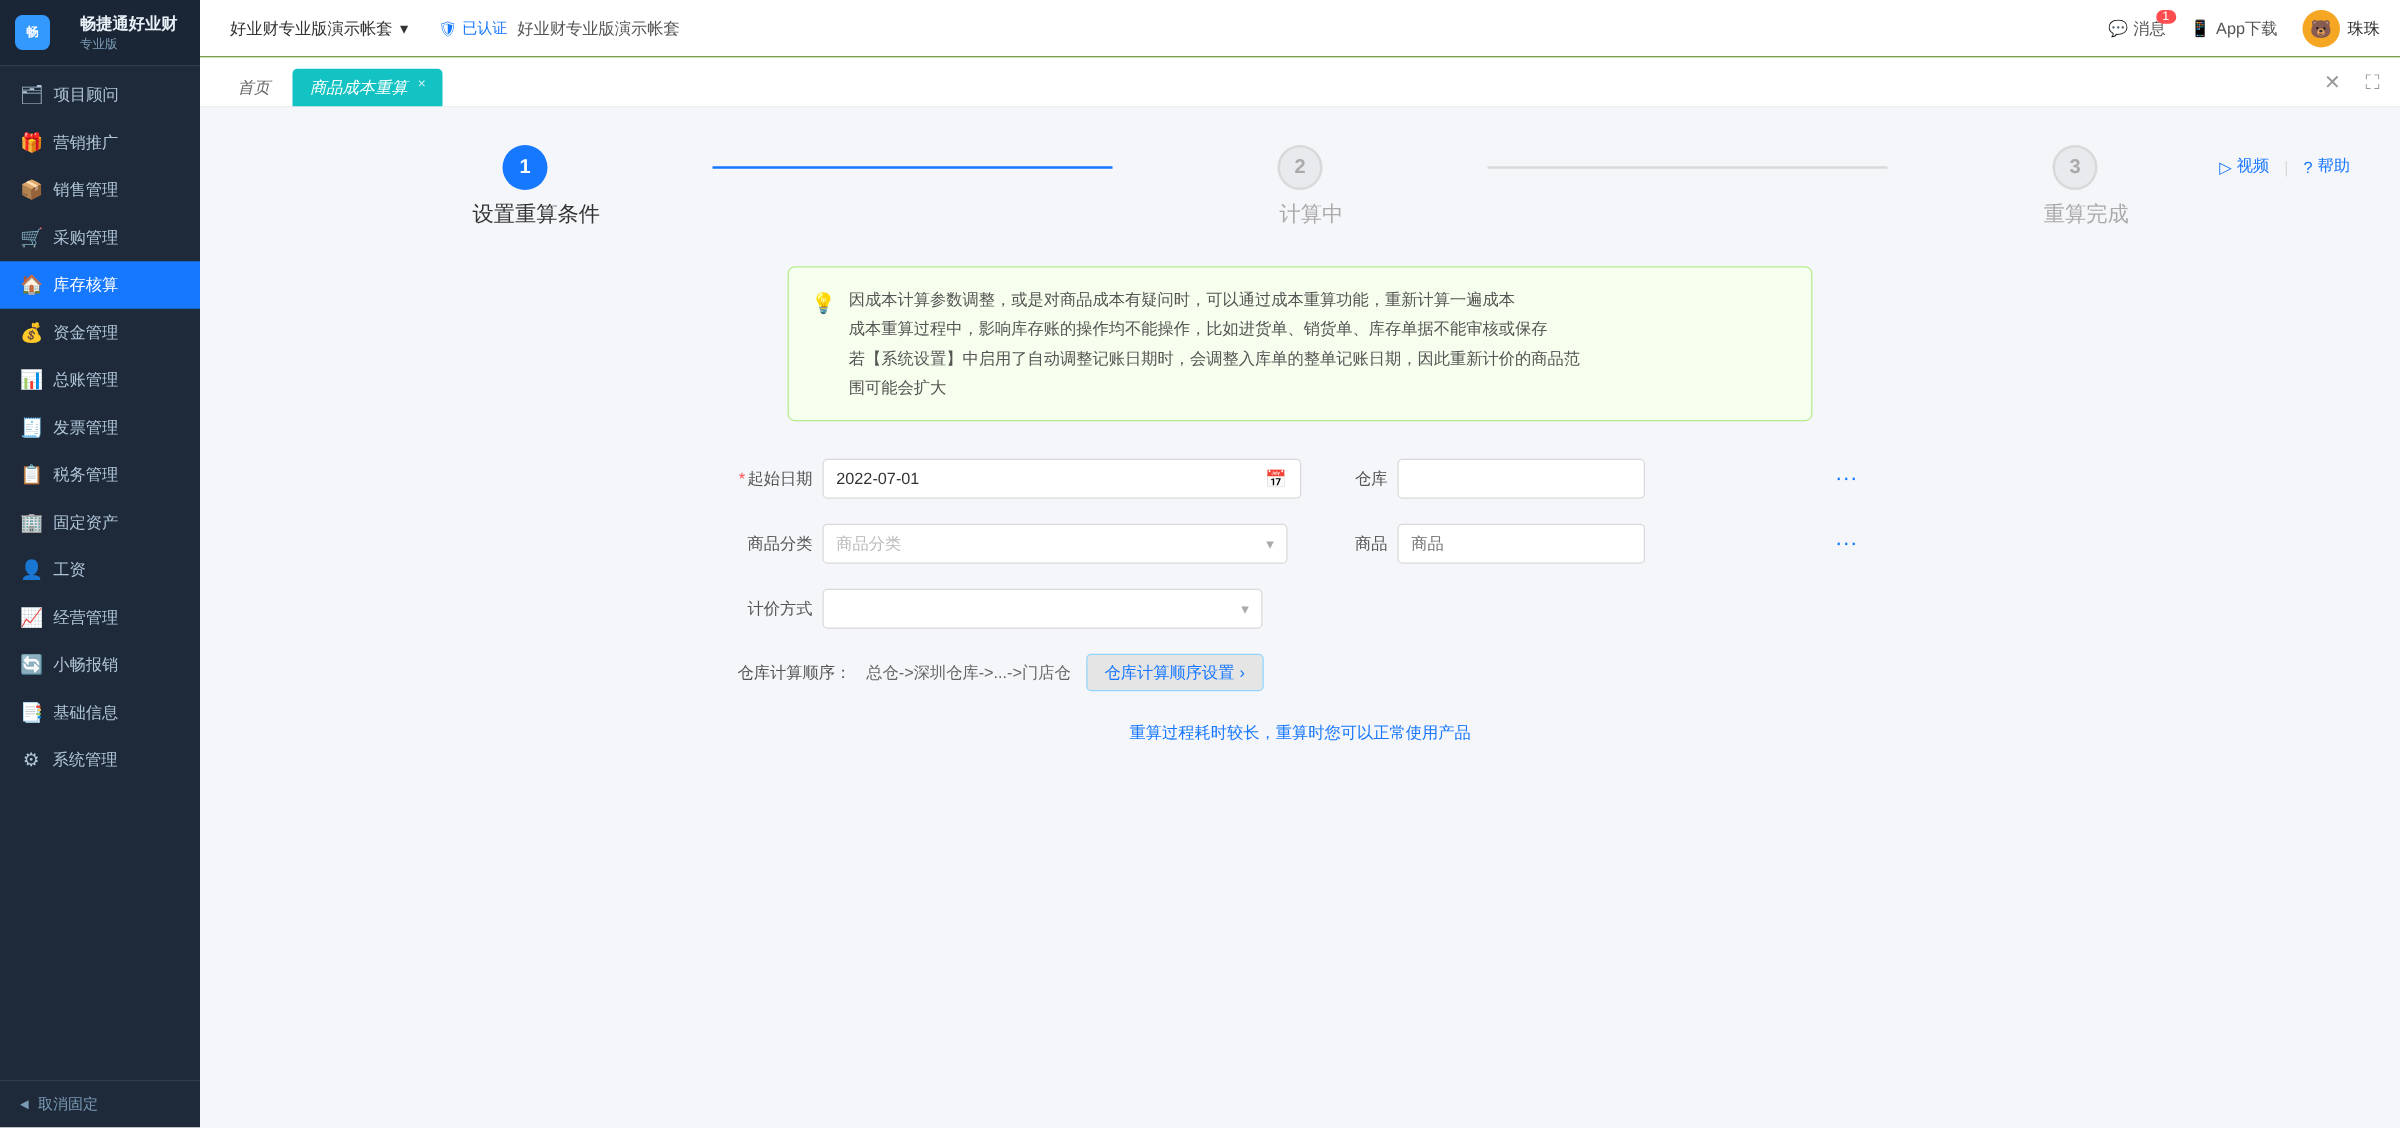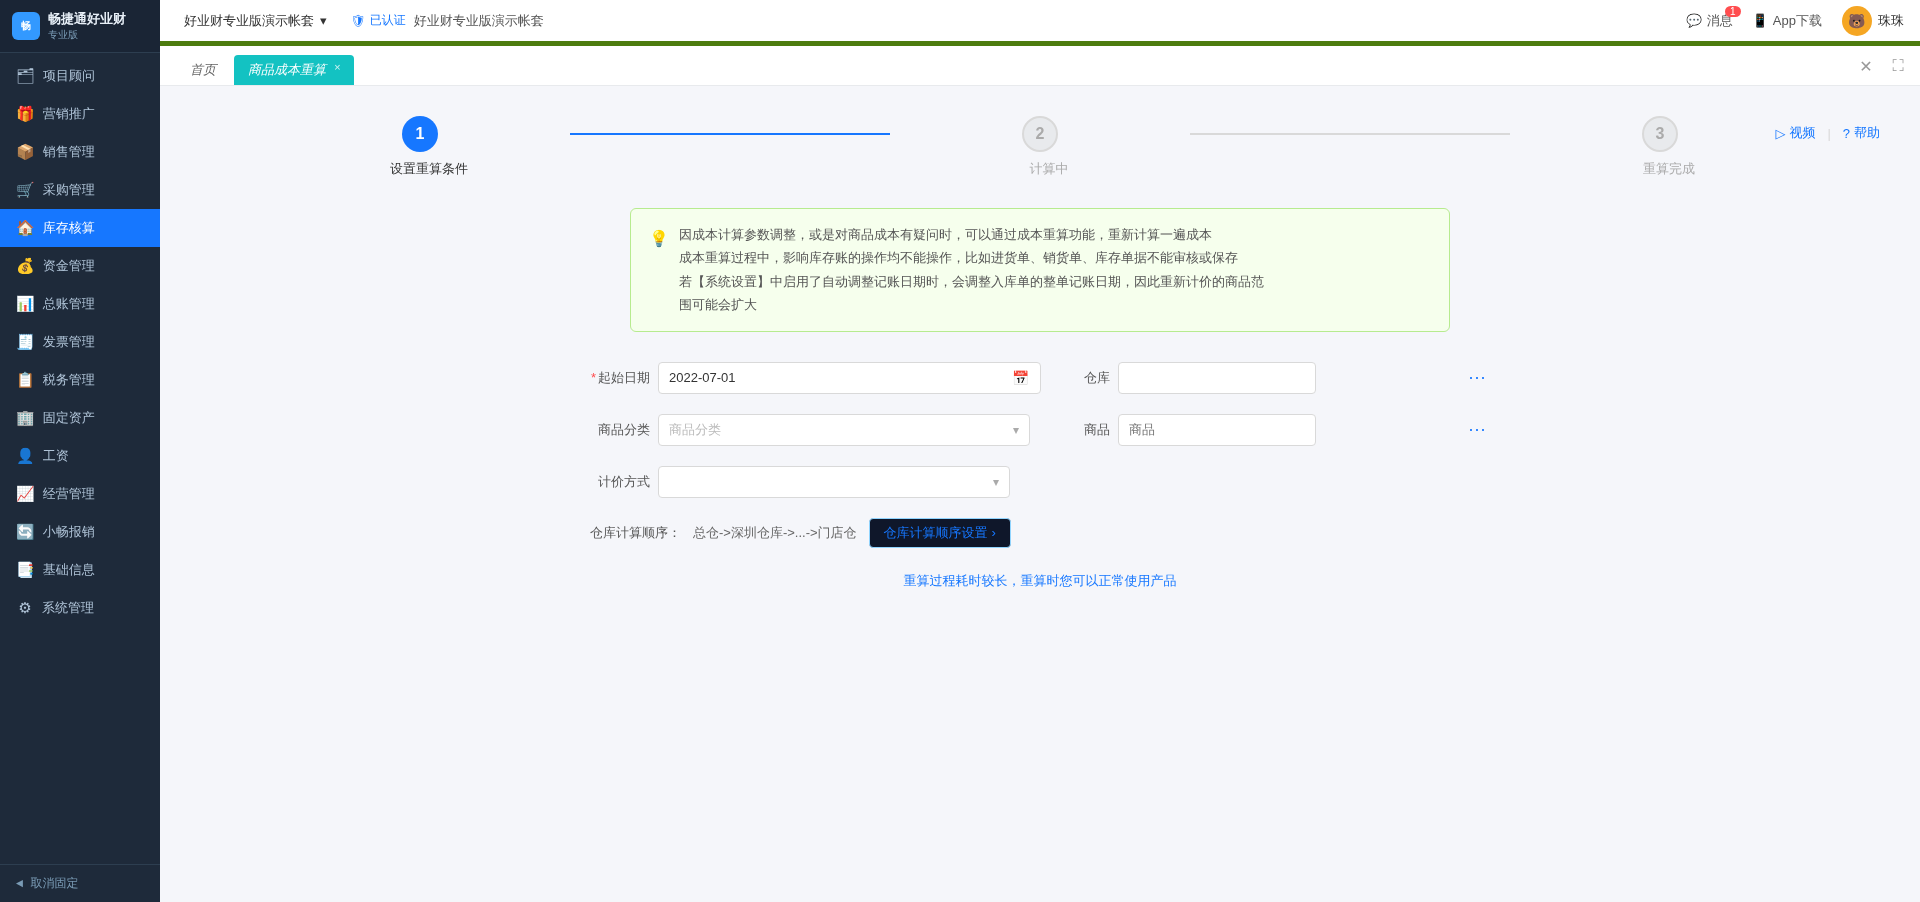--- a/index.html
+++ b/index.html
@@ -32,20 +32,21 @@
       display: flex;
       align-items: center;
       justify-content: center;
       font-size: 10px;
       color: white;
       font-weight: bold;
     }
     .sidebar-title-area {
       display: flex;
       flex-direction: column;
+      margin-left: 16px;
     }
     .sidebar-app-name {
       font-size: 13px;
       color: #e8f0f8;
       font-weight: bold;
     }
     .sidebar-edition {
       font-size: 10px;
       color: #7a9bb5;
     }
@@ -89,21 +90,21 @@
       overflow: hidden;
     }
 
     
     .topbar {
       height: 46px;
       background: #fff;
       display: flex;
       align-items: center;
       padding: 0 16px;
-      border-bottom: 5px solid #4d7c0f;
+      border-bottom: 1px solid #4d7c0f;
       gap: 8px;
     }
     .topbar-account-select {
       display: flex;
       align-items: center;
       gap: 6px;
       font-size: 13px;
       color: #333;
       cursor: pointer;
       padding: 4px 8px;
@@ -244,21 +245,21 @@
     .step-circle.active {
       background: #1677ff;
       color: white;
     }
     .step-circle.inactive {
       background: #e8eaed;
       color: #aaa;
       border: 2px solid #d9d9d9;
     }
     .step-label {
-      font-size: 13px;
+      font-size: 17px;
       color: #333;
       font-weight: 500;
       margin-left: 18px;
     }
     .step-label.inactive { color: #aaa; }
     .step-line {
       flex: 1;
       height: 2px;
       background: #1677ff;
       margin-top: 17px;
@@ -380,21 +381,21 @@
     .warehouse-btn {
       display: flex;
       align-items: center;
       gap: 4px;
       padding: 5px 14px;
       border: 1px solid #91d5ff;
       border-radius: 4px;
       color: #1677ff;
       font-size: 13px;
       cursor: pointer;
-      background: #0f172a;
+      background: #e5e5e5;
     }
 
     
     .btn-primary-main {
       display: flex;
       justify-content: center;
       margin: 10px 0 12px;
     }
     .btn-recalc {
       background: #1677ff;

